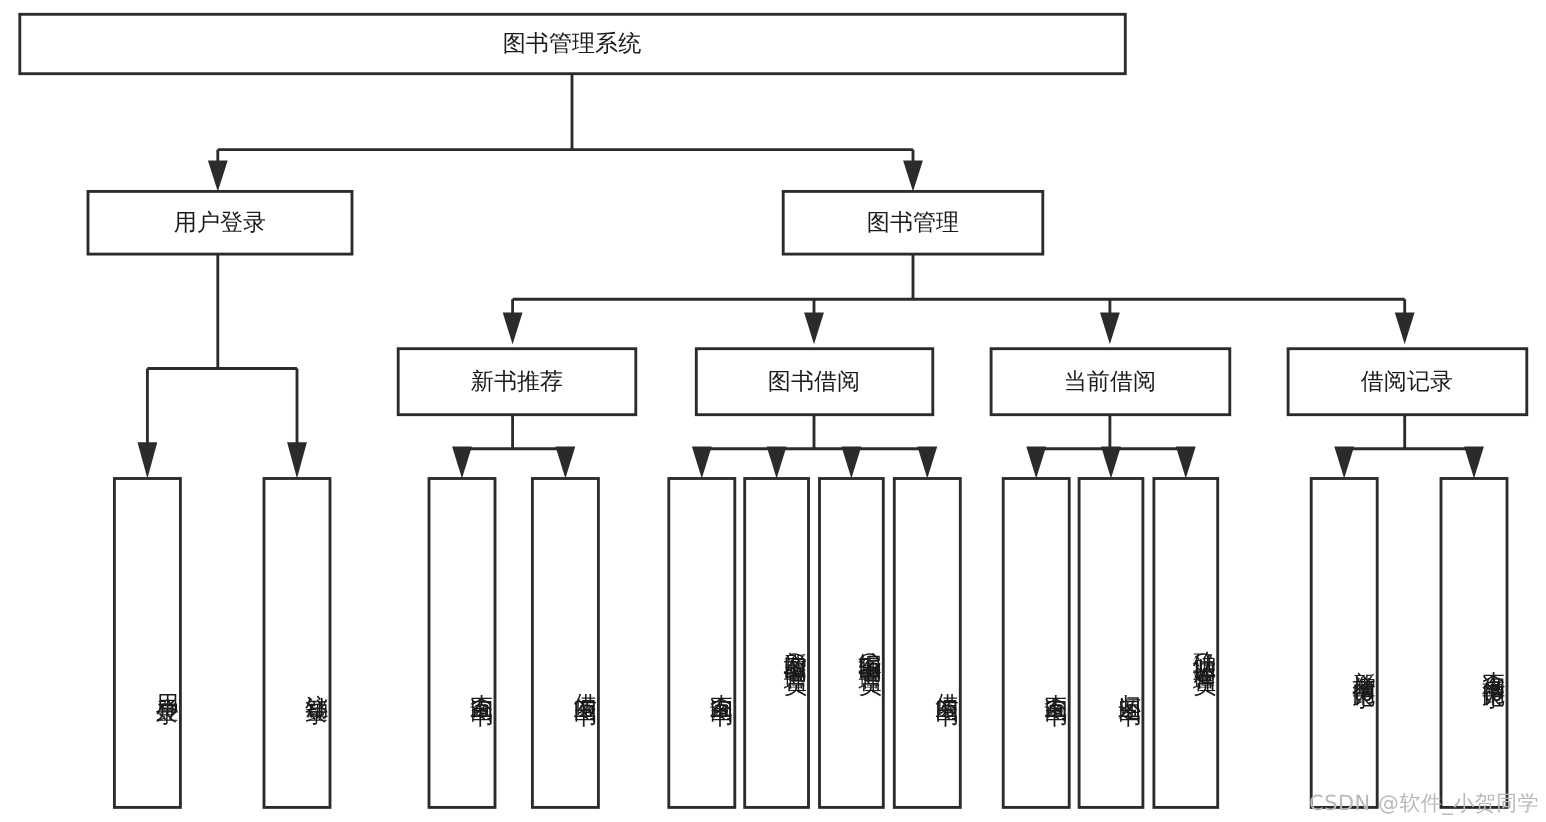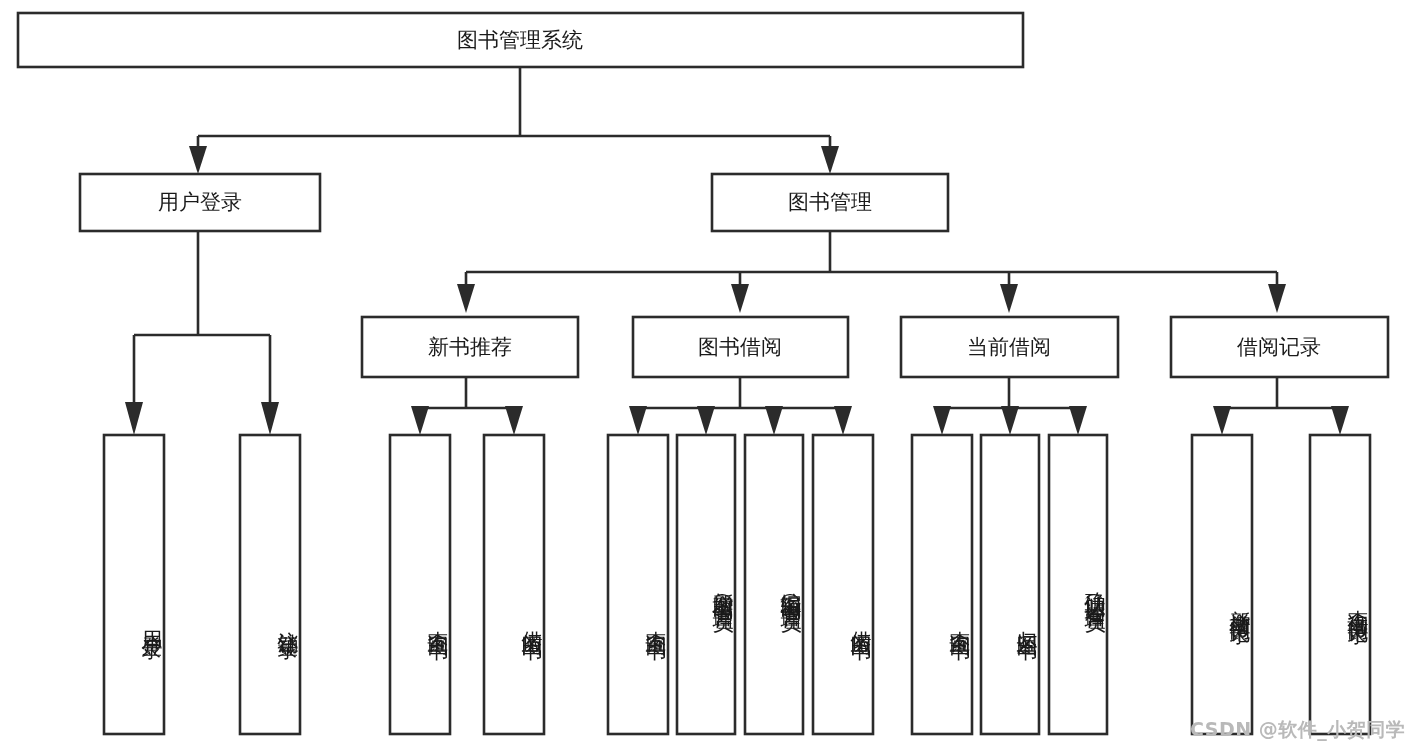--- a/index.html
+++ b/index.html
@@ -236,15 +236,15 @@
   <div class="leaf-label-v" style="left:745px; top:443px; width:58px; height:291px;">编辑图书（管理员）</div>
   <div class="leaf-label-v" style="left:813px; top:505px; width:60px; height:229px;">借阅图书</div>
 
   <div class="leaf-label-v" style="left:912px; top:505px; width:60px; height:229px;">查询图书</div>
   <div class="leaf-label-v" style="left:981px; top:505px; width:58px; height:229px;">归还图书</div>
   <div class="leaf-label-v" style="left:1049px; top:443px; width:58px; height:291px;">确认归还（管理员）</div>
 
   <div class="leaf-label-v" style="left:1192px; top:470px; width:60px; height:264px;">新增借阅记录</div>
   <div class="leaf-label-v" style="left:1310px; top:470px; width:60px; height:264px;">查询借阅记录</div>
 
-  <div class="watermark" style="left:1190px; top:717px;font-weight:bold;">CSDN @软件_小贺同学</div>
+  <div class="watermark" style="left:1190px; top:717px;">CSDN @软件_小贺同学</div>
 
 </div>
 
 </body></html>

